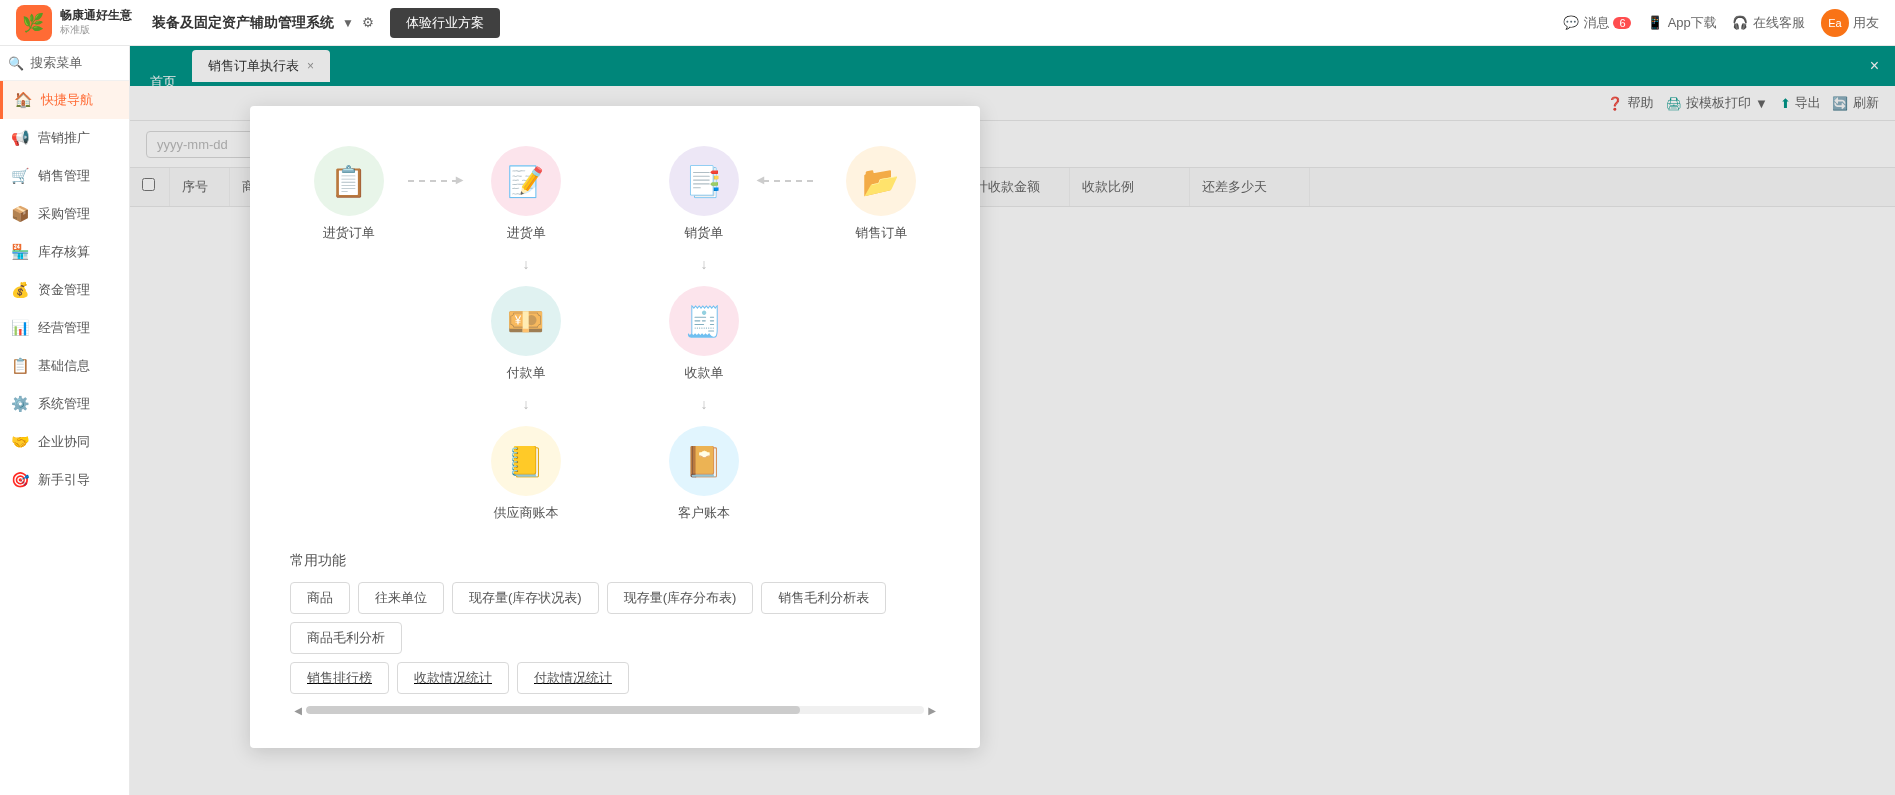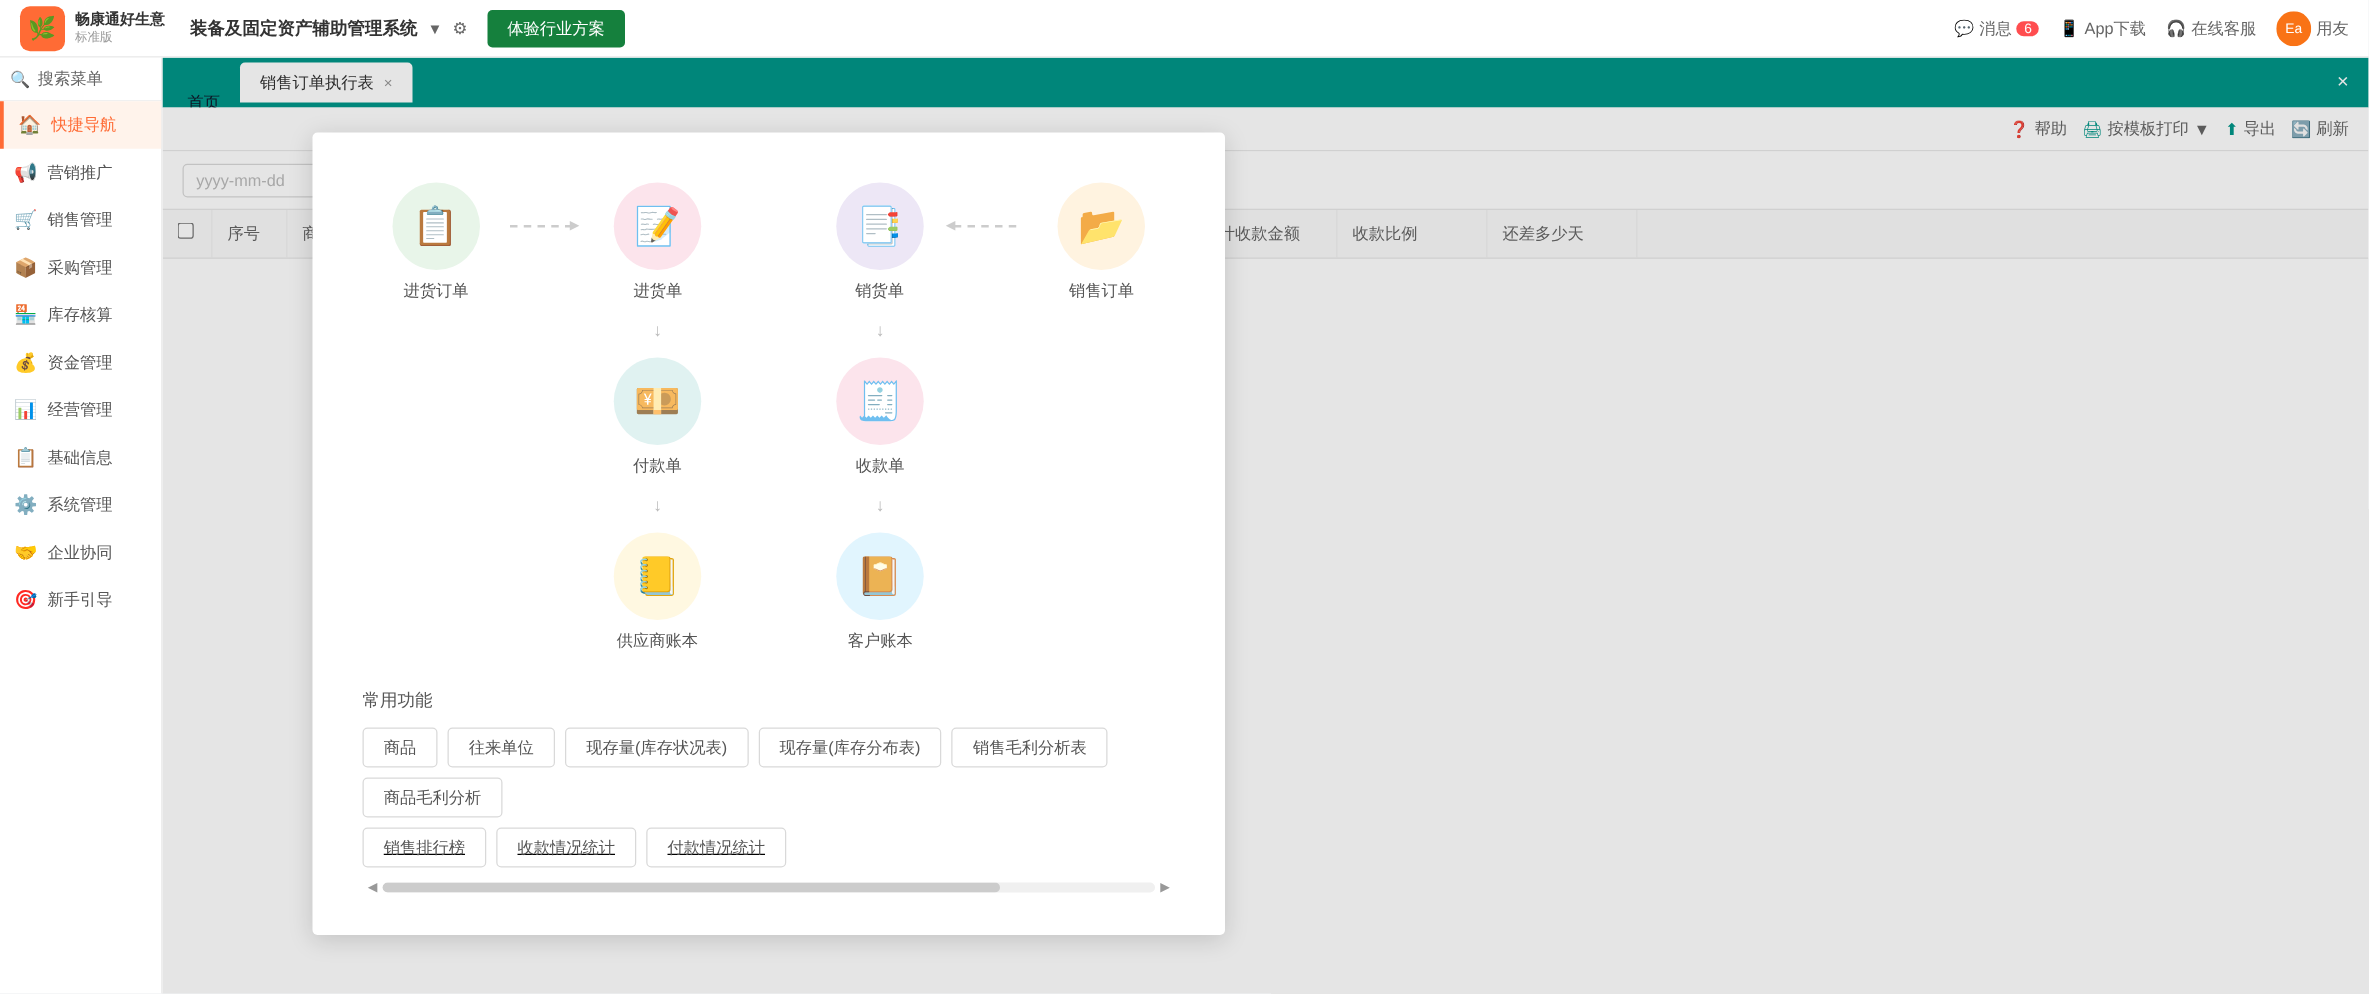--- a/index.html
+++ b/index.html
@@ -13,38 +13,38 @@
     .content-area { flex: 1; display: flex; flex-direction: column; overflow: hidden; position: relative; }
 
     
     .logo-area { display: flex; align-items: center; margin-right: 20px; }
     .logo-icon { width: 36px; height: 36px; background: #ff6b35; border-radius: 8px; display: flex; align-items: center; justify-content: center; color: white; font-size: 18px; margin-right: 8px; }
     .logo-text { font-size: 12px; color: #333; font-weight: bold; line-height: 1.3; }
     .logo-sub { font-size: 10px; color: #999; }
     .system-name { font-size: 14px; color: #333; margin-right: 8px; font-weight: bold; }
     .dropdown-btn { background: none; border: none; cursor: pointer; color: #666; font-size: 12px; }
     .settings-btn { background: none; border: none; cursor: pointer; color: #666; width: 28px; height: 28px; display: flex; align-items: center; justify-content: center; margin-right: 8px; }
-    .trial-btn { background: #15803d; color: white; border: none; padding: 6px 16px; border-radius: 4px; cursor: pointer; font-size: 13px; }
+    .trial-btn { background: #404040; color: white; border: none; padding: 6px 16px; border-radius: 4px; cursor: pointer; font-size: 13px; }
     .top-right { margin-left: auto; display: flex; align-items: center; gap: 16px; }
     .top-right-item { display: flex; align-items: center; gap: 4px; color: #666; font-size: 13px; cursor: pointer; }
     .badge { background: #ff4d4f; color: white; border-radius: 10px; padding: 0 5px; font-size: 11px; min-width: 18px; text-align: center; }
     .avatar { width: 28px; height: 28px; background: #ccc; border-radius: 50%; display: flex; align-items: center; justify-content: flex-start; color: white; font-size: 12px; overflow: hidden; }
 
     
     .sidebar-search { padding: 8px; border-bottom: 1px solid #f0f0f0; display: flex; align-items: center; gap: 6px; color: #666; cursor: pointer; font-size: 13px; }
     .sidebar-item { display: flex; align-items: center; gap: 8px; padding: 10px 12px; cursor: pointer; color: #555; font-size: 13px; transition: background 0.2s; }
     .sidebar-item.active { background: #fff3eb; color: #ff6b35; border-left: 3px solid #ff6b35; }
     .sidebar-item-icon { width: 18px; height: 18px; display: flex; align-items: center; justify-content: center; font-size: 15px; }
 
     
     .tab-bar { display: flex; align-items: center; background: #009688; height: 40px; padding: 0 4px; flex-shrink: 0; }
     .tab { display: flex; align-items: center; padding: 0 16px; height: 32px; cursor: pointer; font-size: 13px; color: rgba(255,255,255,0.8); border-radius: 4px 4px 0 0; }
     .tab.active { background: white; color: #333; }
     .tab-close { margin-left: 8px; color: #999; font-size: 12px; cursor: pointer; }
-    .tab-home { color: #0f172a; font-size: 13px; margin-top: 32px; }
+    .tab-home { color: #ffffff; font-size: 13px; margin-top: 32px; }
     .tab-bar-right { margin-left: auto; color: white; font-size: 16px; cursor: pointer; padding: 0 12px; }
 
     
     .content-header { background: white; padding: 8px 16px; display: flex; align-items: center; justify-content: flex-end; gap: 12px; border-bottom: 1px solid #e8e8e8; flex-shrink: 0; }
     .header-action { display: flex; align-items: center; gap: 4px; color: #666; font-size: 13px; cursor: pointer; }
     .header-action .icon { color: #009688; }
 
     
     .filter-row { background: white; padding: 8px 16px; display: flex; align-items: center; gap: 12px; border-bottom: 1px solid #e8e8e8; flex-shrink: 0; }
     .filter-input { border: 1px solid #d9d9d9; border-radius: 4px; padding: 5px 10px; font-size: 13px; color: #999; display: flex; align-items: center; gap: 4px; }

